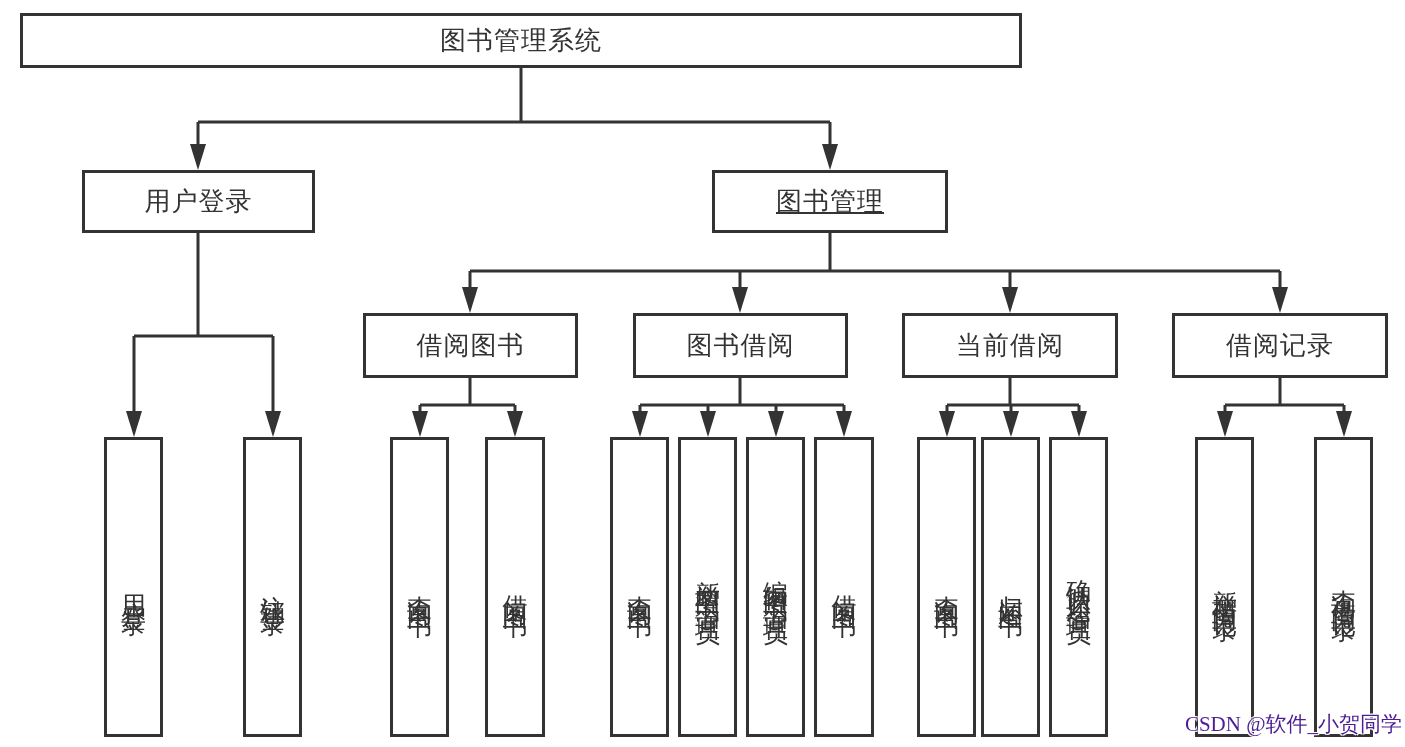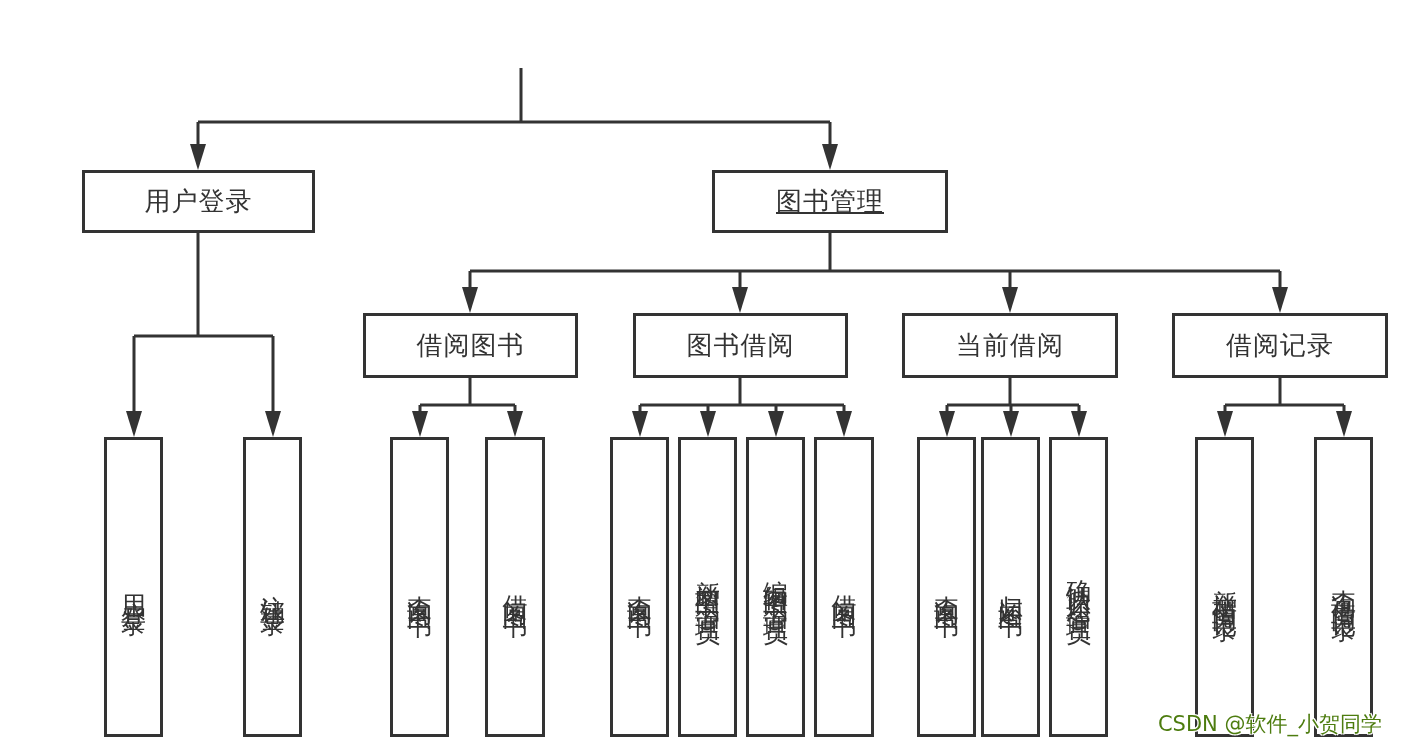--- a/index.html
+++ b/index.html
@@ -37,26 +37,27 @@
   .node.leaf span {
     writing-mode: vertical-rl;
     font-size: 25px;
     letter-spacing: 6px;
     line-height: 1;
     color: #333333;
   }
   .watermark {
     position: absolute;
     top: 710px;
-    right: 23px;
+    right: 3px;
     z-index: 5;
     font-size: 21px;
-    color: #4d7c0f;
+    color: #4c1d95;
     white-space: nowrap;
     text-shadow: -1px -1px 0 #fff, 1px -1px 0 #fff, -1px 1px 0 #fff, 1px 1px 0 #fff;
+    font-family: Liberation Serif, serif;
   }
 </style>
 </head>
 <body>
 
 <div id="canvas">
 
   <svg class="wires" viewBox="0 0 1405 747" fill="none" stroke="#333333" stroke-width="3">
     <g>
       <path d="M521 68 V122 M198 122 H830 M198 122 V147 M830 122 V147"></path>
@@ -93,20 +94,23 @@
       <polygon fill="#333333" stroke="none" points="1003,411 1019,411 1011,437"></polygon>
       <polygon fill="#333333" stroke="none" points="1071,411 1087,411 1079,437"></polygon>
     </g>
     <g>
       <path d="M1280 378 V405 M1225 405 H1344 M1225 405 V414 M1344 405 V414"></path>
       <polygon fill="#333333" stroke="none" points="1217,411 1233,411 1225,437"></polygon>
       <polygon fill="#333333" stroke="none" points="1336,411 1352,411 1344,437"></polygon>
     </g>
   </svg>
 
+  <div class="node header" style="left:20px; top:13px; width:1002px; height:55px;">
+    <span>图书管理系统</span>
+  </div>
 
   <div class="node header" style="left:82px; top:170px; width:233px; height:63px;">
     <span>用户登录</span>
   </div>
   <div class="node header" style="left:712px; top:170px; width:236px; height:63px;text-decoration:underline;">
     <span>图书管理</span>
   </div>
 
   <div class="node header" style="left:363px; top:313px; width:215px; height:65px;">
     <span>借阅图书</span>

